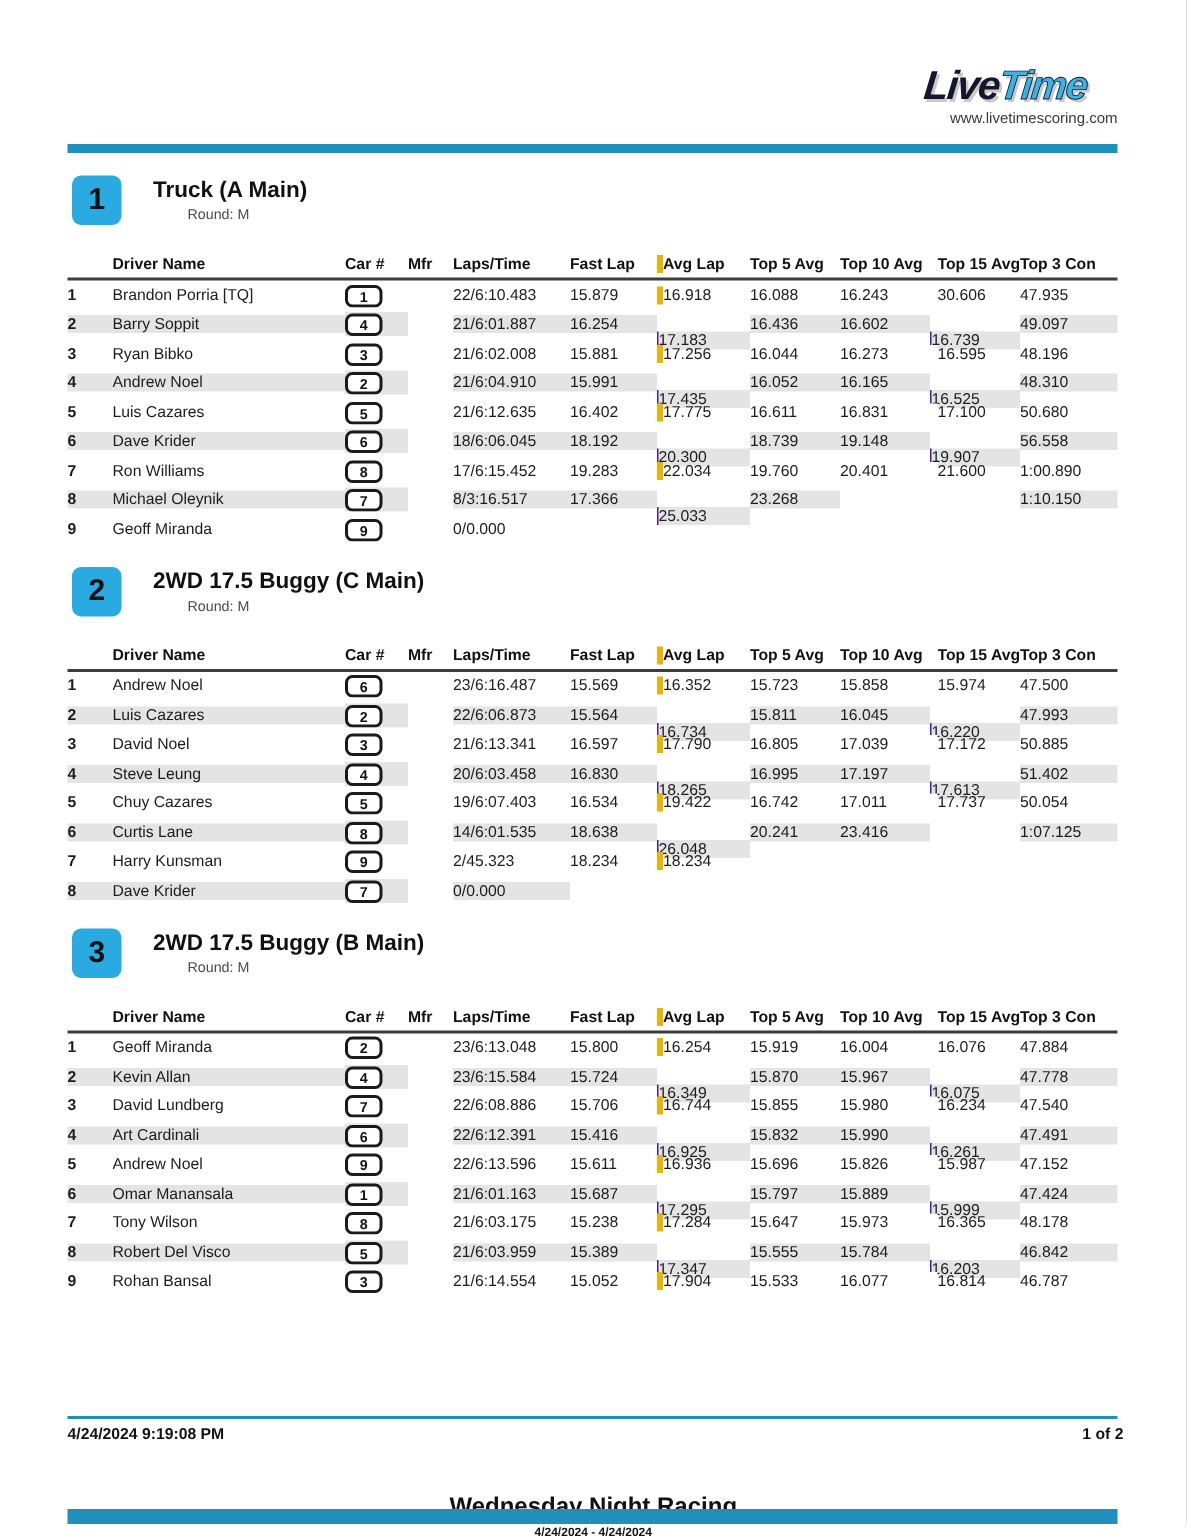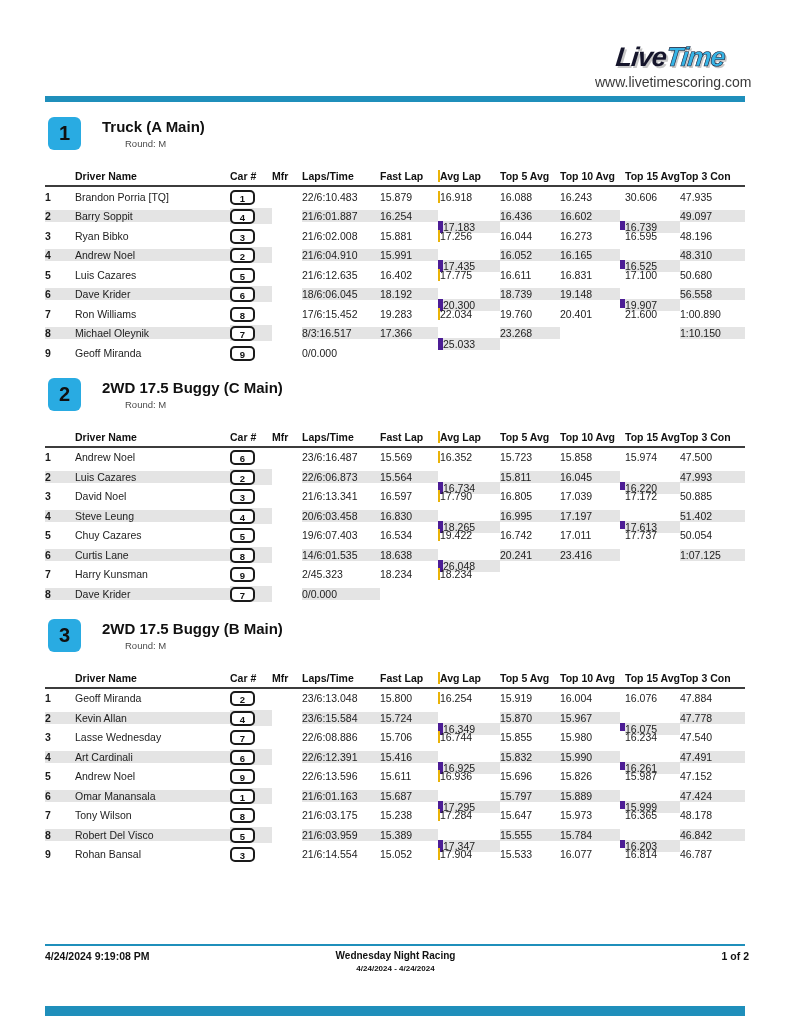--- a/index.html
+++ b/index.html
@@ -6,21 +6,21 @@
   body { background:#888; font-family:"Liberation Sans", sans-serif; }
   .page { position:relative; width:791px; height:1024px; background:#fff; margin:0 auto; overflow:hidden; }
 
   
   .doc-header { position:relative; padding-top:48px; height:96px; }
   .page-title { text-align:center; font-size:30px; font-weight:bold; color:#0d0d0d; letter-spacing:-0.5px; }
   .logo { position:absolute; top:44px; right:46px; width:150px; text-align:center; }
   .logo-text { font-size:27px; font-weight:bold; font-style:italic; transform:skewX(-6deg); display:inline-block; line-height:1; text-shadow:2px 2px 0 #c9c9c9; letter-spacing:-1px; }
   .logo-live { color:#15152b; }
   .logo-time { color:#36b4e6; -webkit-text-stroke:0.6px #15152b; }
-  .logo-url { font-size:14px; color:#3a3a3a; margin-top:3px;text-align:right; }
+  .logo-url { font-size:10px; color:#3a3a3a; margin-top:3px;text-align:right; }
   .rule { height:6px; background:var(--accent); margin:0 46px 0 45px; }
 
   
   .sections { padding:0 46px 0 45px; }
   .section { margin-top:15px; }
   .sec-head { display:flex; align-items:flex-start; margin-left:3px; margin-bottom:10px; }
   .badge { width:33px; height:33px; background:var(--badge); border-radius:6px; color:#101010; font-size:20px; font-weight:bold; display:flex; align-items:center; justify-content:center; flex:0 0 auto; }
   .sec-titles { margin-left:21px; padding-top:1px; }
   .sec-title { font-size:15px; font-weight:bold; color:#111; }
   .sec-round { font-size:9.5px; color:#4a4a4a; margin-top:3px;padding-left:23px; }
@@ -30,34 +30,34 @@
   .thead { border-bottom:2px solid #3c3c3c; height:20px; align-items:flex-end; padding-bottom:3px;margin-top:17px; }
   .thead .cell { font-weight:bold; font-size:10.5px; color:#111; }
   .trow { height:19.5px; align-items:center; }
   .cell { font-size:10.5px; color:#1c1c1c; overflow:hidden; white-space:nowrap; }
   .col0 { width:30px; font-weight:bold; }
   .col1 { width:155px; }
   .col2 { width:42px; }
   .col3 { width:30px; }
   .col4 { width:78px; }
   .col5 { width:58px; }
-  .col6 { width:62px; border-left:2px solid #eab308; }
+  .col6 { width:62px; border-left:4px solid #eab308; }
   .col7 { width:60px; }
   .col8 { width:60px; }
   .col9 { width:60px; border-left:5px solid #fff; }
   .col10 { width:65px; }
   .trow.alt .cell { background:var(--rowalt); }
-  .trow.alt .col6, .trow.alt .col9 { border-left:5px solid #4c1d95;margin-top:22px; }
+  .trow.alt .col6, .trow.alt .col9 { border-left:1px solid #4c1d95;margin-top:22px; }
   .carbox { display:inline-block; min-width:25px; padding:0 4px; height:15px; line-height:13px; border:2px solid #1a1a1a; border-radius:5px; background:#fff; font-size:9.5px; font-weight:bold; text-align:center; color:#111; margin-top:1px; }
 
   
   .foot-rule { position:absolute; left:45px; right:46px; top:944px; height:2px; background:var(--accent); }
   .foot-left { position:absolute; left:45px; top:950px; font-size:10.5px; font-weight:bold; color:#111; }
   .foot-center { position:absolute; left:0; right:0; top:950px; text-align:center; }
-  .foot-event { font-size:10px; font-weight:bold; color:#111; }
+  .foot-event { font-size:16px; font-weight:bold; color:#111;margin-top:46px; }
   .foot-dates { font-size:8px; font-weight:bold; color:#111; margin-top:3px; }
   .foot-right { position:absolute; right:42px; top:950px; font-size:10.5px; font-weight:bold; color:#111; }
   .bottom-bar { position:absolute; left:45px; right:46px; top:1006px; height:10px; background:var(--accent); }
 </style>
 </head>
 <body>
 
 <div class="page" style="--accent: #1F8FBB; --badge: #29ABE2; --rowalt: #E4E4E4;">
 
   <div class="doc-header">
@@ -383,21 +383,21 @@
             <div class="cell col4">23/6:15.584</div>
             <div class="cell col5">15.724</div>
             <div class="cell col6">16.349</div>
             <div class="cell col7">15.870</div>
             <div class="cell col8">15.967</div>
             <div class="cell col9">16.075</div>
             <div class="cell col10">47.778</div>
           </div>
           <div class="trow">
             <div class="cell col0">3</div>
-            <div class="cell col1">Lasse Wednesday</div>
+            <div class="cell col1">David Lundberg</div>
             <div class="cell col2"><span class="carbox">7</span></div>
             <div class="cell col3"></div>
             <div class="cell col4">22/6:08.886</div>
             <div class="cell col5">15.706</div>
             <div class="cell col6">16.744</div>
             <div class="cell col7">15.855</div>
             <div class="cell col8">15.980</div>
             <div class="cell col9">16.234</div>
             <div class="cell col10">47.540</div>
           </div>

